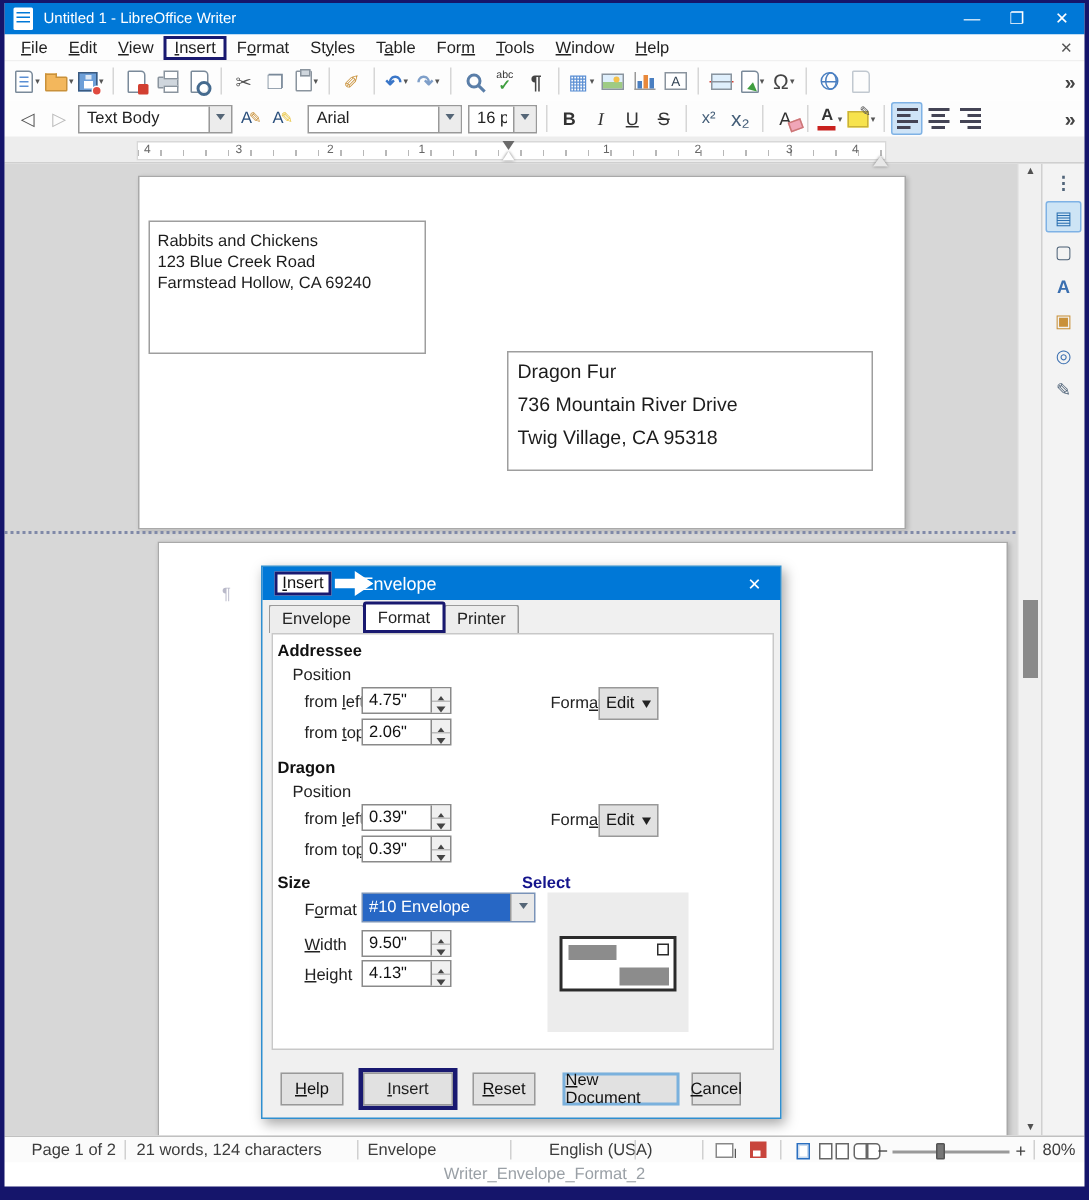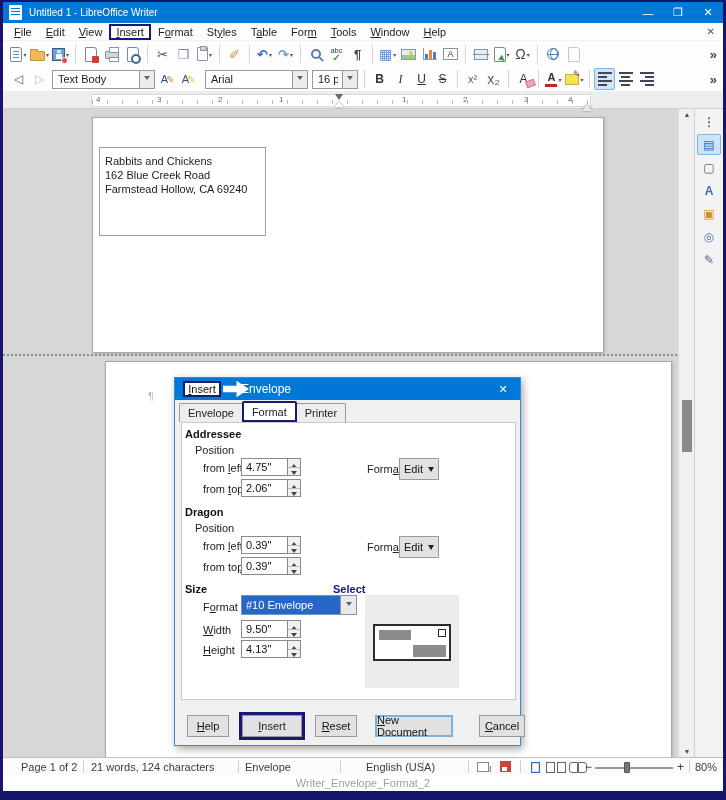--- a/index.html
+++ b/index.html
@@ -99,21 +99,21 @@
   #ruler .num{position:absolute;top:3px;font-size:8px;color:#666}
   #ruler .hourglass{position:absolute;left:332px;top:2px;width:9px;height:13px}
   #ruler .hourglass::before{content:"";position:absolute;left:0;top:0;border:4.5px solid transparent;border-top:6px solid #6a6a6a}
   #ruler .hourglass::after{content:"";position:absolute;left:0;bottom:0;border:4.5px solid transparent;border-bottom:6px solid #fff;filter:drop-shadow(0 0 1px #777)}
   #ruler .rtri{position:absolute;left:579px;top:7px;border:5px solid transparent;border-bottom:7px solid #e8e8e8;filter:drop-shadow(0 0 1px #777)}
   
   #docarea{left:3px;top:109px;width:720px;height:648px;background:#d7d7d7;z-index:10;overflow:hidden}
   .page{position:absolute;background:#fff;border:1px solid #a9a9a9;box-shadow:1px 1px 3px rgba(0,0,0,.18)}
   #page1{left:89px;top:8px;width:512px;height:236px}
   #page2{left:102px;top:252px;width:567px;height:400px}
-  #sender-frame{position:absolute;left:6px;top:29px;width:167px;height:89px;border:1px solid #9e9e9e;padding:6px 5px;font-size:11px;line-height:14px;color:#1c1c1c}
+  #sender-frame{position:absolute;left:6px;top:29px;width:185px;height:89px;border:1px solid #9e9e9e;padding:6px 5px;font-size:11px;line-height:14px;color:#1c1c1c}
   #addressee-frame{position:absolute;left:245px;top:116px;width:244px;height:80px;border:1px solid #9e9e9e;padding:2px 6px;font-size:13px;line-height:22px;color:#1c1c1c}
   #pagebreak{position:absolute;left:0px;top:245px;width:690px;border-top:2px dotted #8089a8}
   #pilcrow{position:absolute;left:42px;top:28px;color:#b9b9c9;font-size:11px}
   
   #vscroll{position:absolute;left:675px;top:0;width:16px;height:648px;background:#f0f0f0;border-left:1px solid #dcdcdc}
   #vscroll .arrow{position:absolute;left:0;width:16px;text-align:center;font-size:7px;color:#505050}
   #vscroll .thumb{position:absolute;left:3px;top:291px;width:10px;height:52px;background:#8a8a8a}
   #sidebar{position:absolute;left:691px;top:0;width:29px;height:648px;background:#f3f3f3;border-left:1px solid #d0d0d0;display:flex;flex-direction:column;align-items:center;padding-top:2px}
   #sidebar .sbi{width:24px;height:21px;display:flex;align-items:center;justify-content:center;font-size:12px;color:#4f6378;margin-bottom:2px}
   #sidebar .sbi.active{background:#cde4f5;border:1px solid #7fb2e5;border-radius:2px;color:#2a6fb0}
@@ -393,22 +393,27 @@
   <span class="num" style="left:521px">3</span>
   <span class="num" style="left:565px">4</span>
   <span class="hourglass"></span>
   <span class="rtri"></span>
 </div>
 
 <div class="abs" id="docarea">
   <div class="page" id="page1">
     <div id="sender-frame">
       <div>Rabbits and Chickens</div>
-      <div>162 Blue Creek Road</div>
+      <div>123 Blue Creek Road</div>
       <div>Farmstead Hollow, CA 69240</div>
+    </div>
+    <div id="addressee-frame">
+      <div>Dragon Fur</div>
+      <div>736 Mountain River Drive</div>
+      <div>Twig Village, CA 95318</div>
     </div>
   </div>
   <div id="pagebreak"></div>
   <div class="page" id="page2">
     <span id="pilcrow">¶</span>
   </div>
   <div id="vscroll">
     <span class="arrow" style="top:2px">▲</span>
     <span class="thumb"></span>
     <span class="arrow" style="bottom:2px">▼</span>
@@ -478,21 +483,21 @@
   <span class="dl" style="left:28px;top:183px">from to<u>p</u></span>
   <div class="spin" style="left:66px;top:179px">
     <span class="val">0.39"</span>
     <span class="btns">
         <i class="up"></i>
         <i class="dn"></i>
       </span>
   </div>
 
   <span class="dl hdr" style="left:10px;top:205px">Size</span>
-  <span class="dl sel-hdr" style="left:158px;top:205px">Select</span>
+  <span class="dl sel-hdr" style="left:173px;top:205px">Select</span>
   <span class="dl" style="left:28px;top:223px">F<u>o</u>rmat</span>
   <div class="fsel">
     <span class="sval">#10 Envelope</span>
     <span class="carr">
         <i class="tri-dn"></i>
       </span>
   </div>
   <span class="dl" style="left:28px;top:246px"><u>W</u>idth</span>
   <div class="spin" style="left:66px;top:242px">
     <span class="val">9.50"</span>
@@ -524,21 +529,21 @@
     <div id="btn-insert">
         <span><u>I</u>nsert</span>
       </div>
   </div>
   <div class="dbtn" style="left:140px;width:42px">
       <span><u>R</u>eset</span>
     </div>
   <div class="dbtn" id="btn-newdoc" style="left:200px;width:78px">
       <span><u>N</u>ew Document</span>
     </div>
-  <div class="dbtn" style="left:304px;width:46px">
+  <div class="dbtn" style="left:286px;width:33px">
       <span><u>C</u>ancel</span>
     </div>
 </div>
 
 <div class="abs" id="statusbar">
   <span class="st" style="left:18px">Page 1 of 2</span>
   <span class="sdiv" style="left:80px"></span>
   <span class="st" style="left:88px">21 words, 124 characters</span>
   <span class="sdiv" style="left:235px"></span>
   <span class="st" style="left:242px">Envelope</span>

